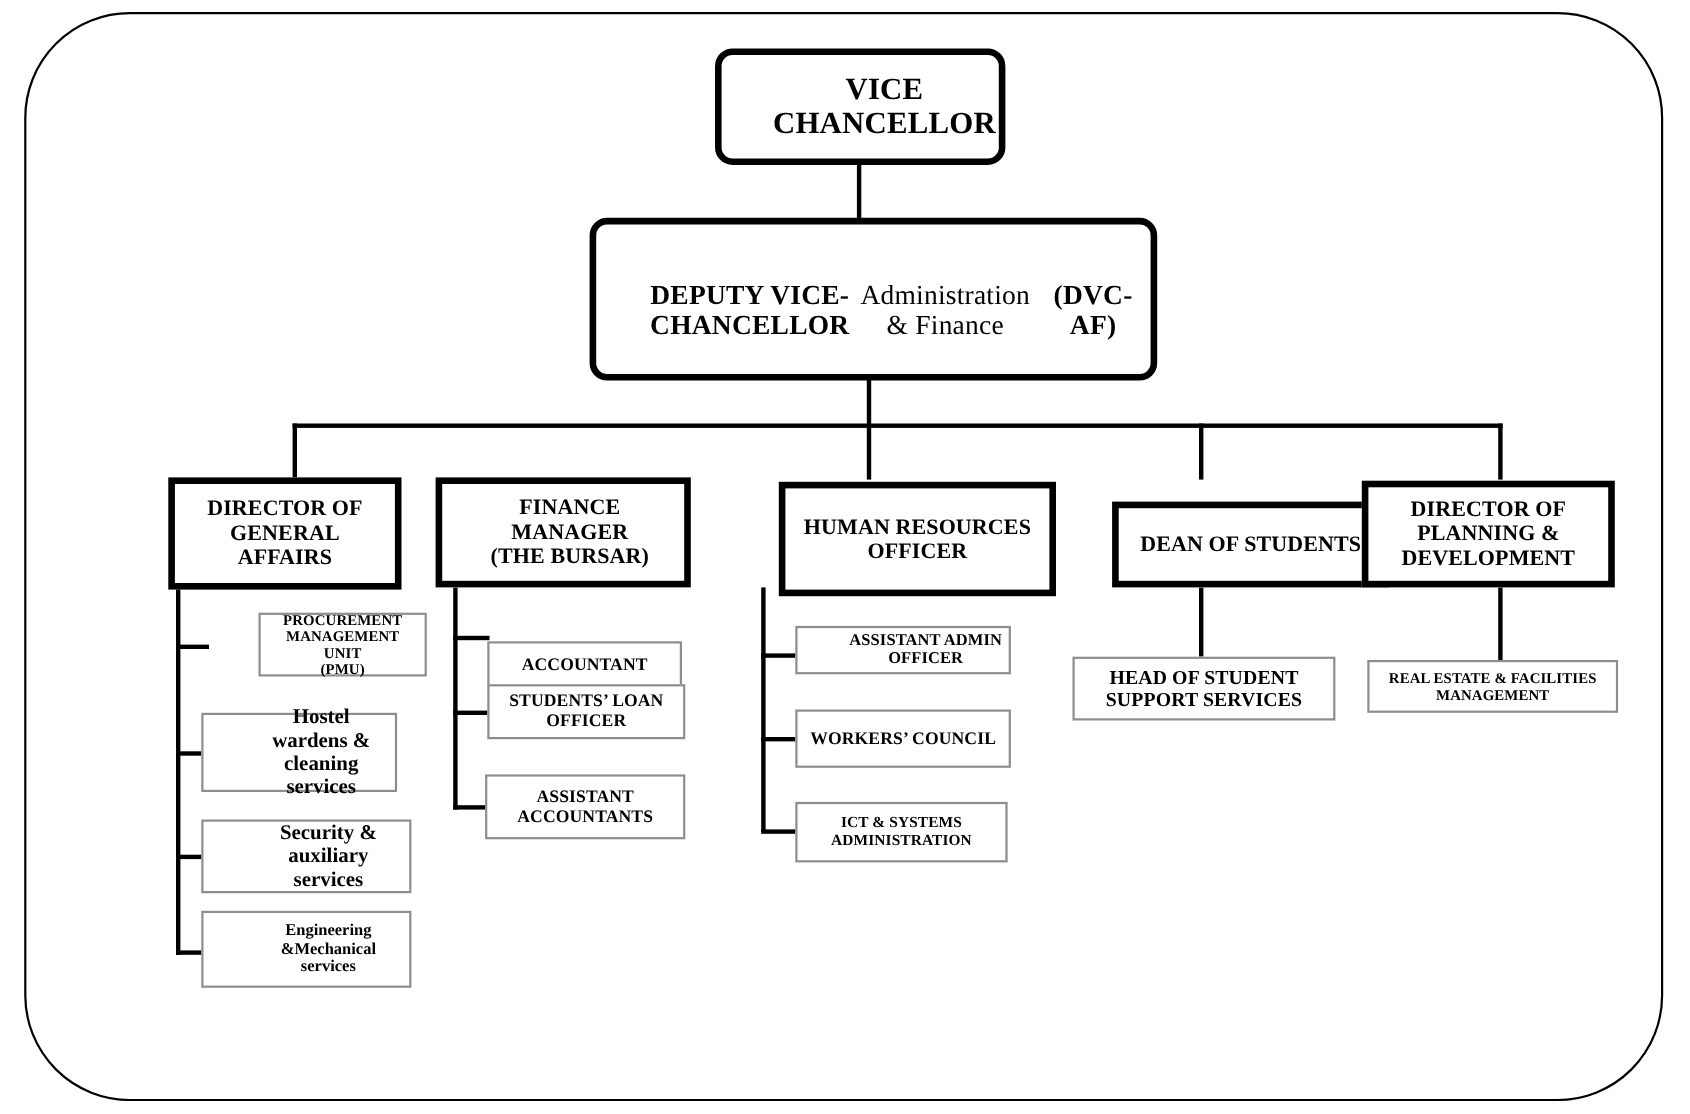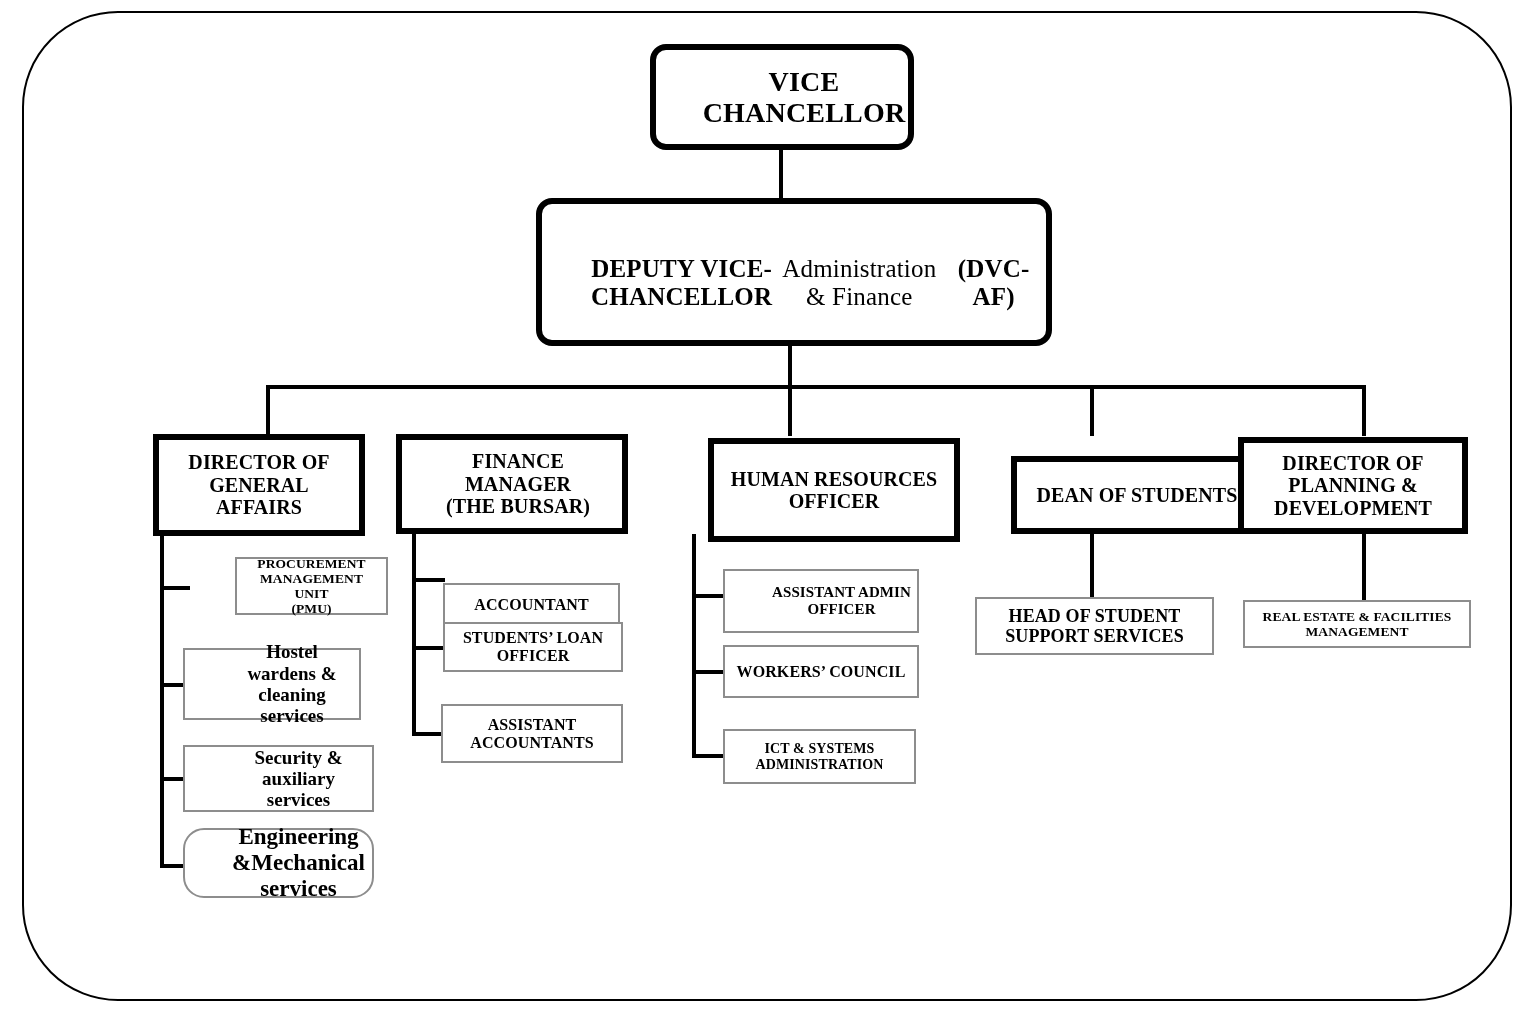--- a/index.html
+++ b/index.html
@@ -168,40 +168,40 @@
   <div class="node unit plain" style="left:183px; top:648px; width:178px; height:72px; font-size:19px;">
     <span class="txt">Hostel wardens &amp;
 cleaning services</span>
   </div>
 
   <div class="node unit plain" style="left:183px; top:745px; width:191px; height:67px; font-size:19px;">
     <span class="txt">Security &amp; auxiliary
 services</span>
   </div>
 
-  <div class="node unit plain" style="left:183px; top:828px; width:191px; height:70px; font-size:23px;border-radius:21px;">
+  <div class="node unit plain" style="left:183px; top:828px; width:191px; height:70px; font-size:15px;">
     <span class="txt">Engineering
 &amp;Mechanical services</span>
   </div>
 
   <div class="node unit" style="left:443px; top:583px; width:177px; height:43px; font-size:16px;">
     <span class="txt">ACCOUNTANT</span>
   </div>
 
   <div class="node unit" style="left:443px; top:622px; width:180px; height:50px; font-size:16px;">
     <span class="txt">STUDENTS’ LOAN
 OFFICER</span>
   </div>
 
   <div class="node unit" style="left:441px; top:704px; width:182px; height:59px; font-size:16px;">
     <span class="txt">ASSISTANT
 ACCOUNTANTS</span>
   </div>
 
-  <div class="node unit" style="left:723px; top:569px; width:196px; height:64px; font-size:15px;padding-left:41px;">
+  <div class="node unit" style="left:723px; top:569px; width:196px; height:44px; font-size:15px;padding-left:41px;">
     <span class="txt">ASSISTANT ADMIN
 OFFICER</span>
   </div>
 
   <div class="node unit" style="left:723px; top:645px; width:196px; height:53px; font-size:16px;">
     <span class="txt">WORKERS’ COUNCIL</span>
   </div>
 
   <div class="node unit" style="left:723px; top:729px; width:193px; height:55px; font-size:14px;">
     <span class="txt">ICT &amp; SYSTEMS

